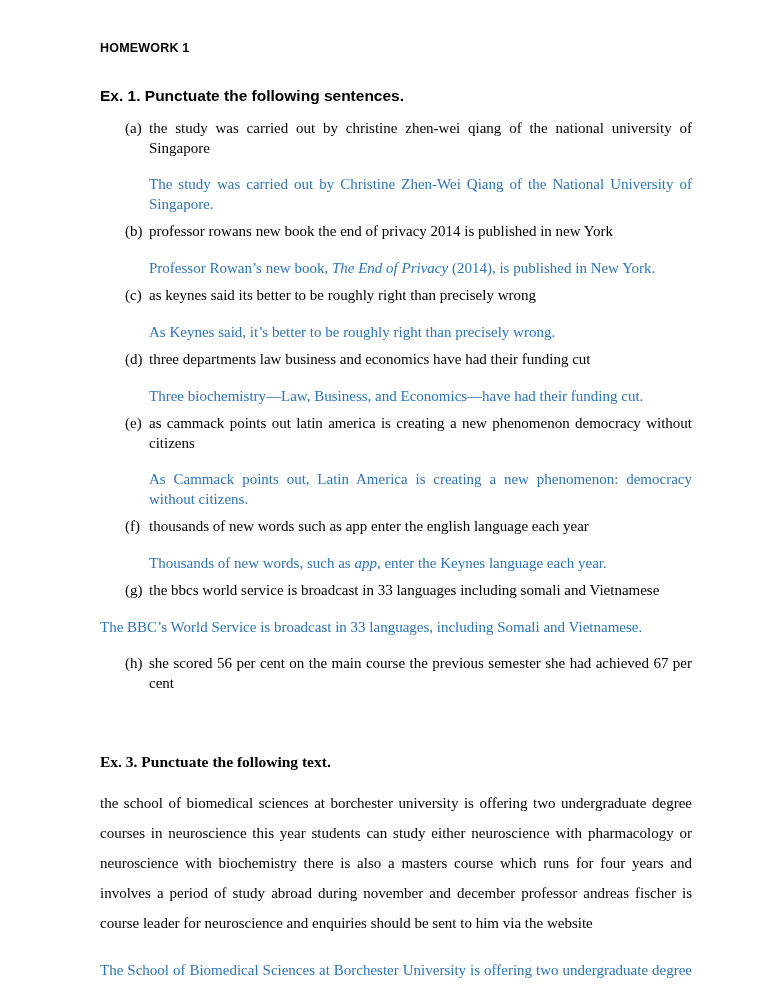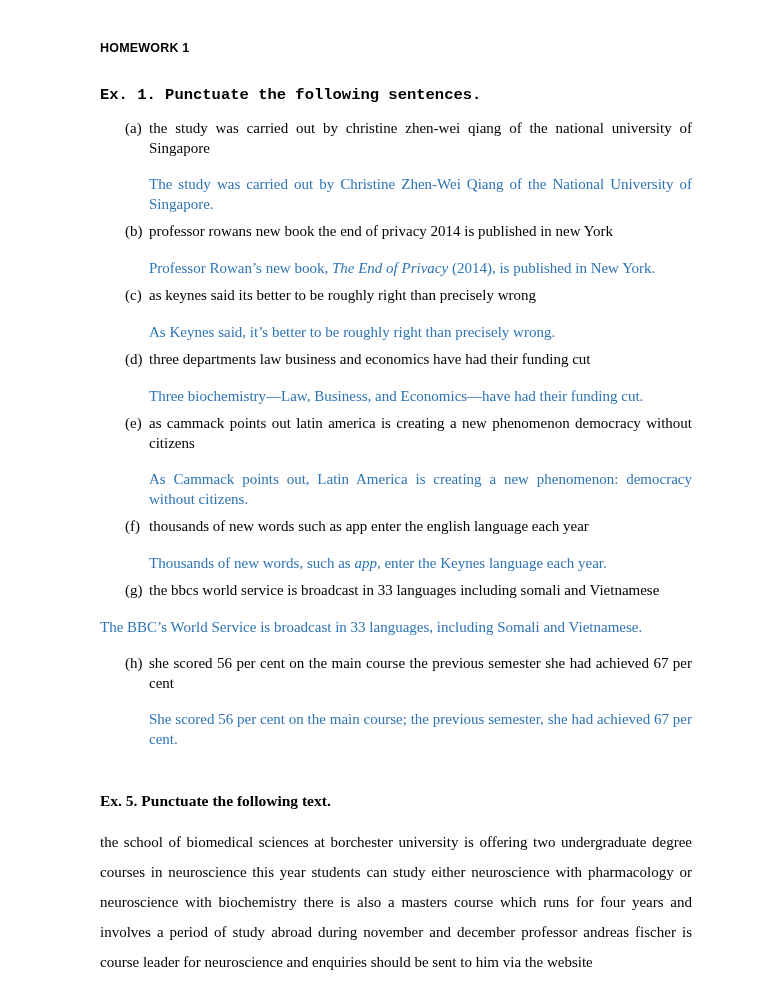--- a/index.html
+++ b/index.html
@@ -32,21 +32,21 @@
   
   .doc-title {
     font-family: "Liberation Sans", "DejaVu Sans", sans-serif;
     font-weight: bold;
     font-size: 12.5px;
     letter-spacing: 0.2px;
     margin: 0 0 30px 0;
     line-height: 1.2;
   }
   .ex-heading {
-    font-family: Liberation Mono, monospace;
+    font-family: Liberation Sans, sans-serif;
     font-weight: bold;
     font-size: 15.5px;
     margin: 0 0 14px 0;
     line-height: 1.25;
   }
   .ex2-heading {
     font-family: "Liberation Serif", "DejaVu Serif", serif;
     font-weight: bold;
     font-size: 15.5px;
     margin: 0 0 16px 0;
@@ -170,27 +170,26 @@
           <p class="qtext">the bbcs world service is broadcast in 33 languages including somali and Vietnamese</p>
         </li>
         <div class="sp-md"></div>
         <p class="answer flush"><span>The BBC’s World Service is broadcast in 33 languages, including Somali and Vietnamese.</span></p>
         <div class="sp-md"></div>
         <li class="qitem">
           <span class="qmarker">(h)</span>
           <p class="qtext">she scored 56 per cent on the main course the previous semester she had achieved 67 per cent</p>
         </li>
         <div class="sp-md"></div>
-        <p class="answer indent"><span>She scored 56 per cent on the main course; the previous semester, she had achieved 67 per cent.</span></p>
         <div class="sp-sm"></div>
       </ol>
 
     <div class="sp-gap"></div>
 
-    <div class="ex2-heading">Ex. 5. Punctuate the following text.</div>
+    <div class="ex2-heading">Ex. 3. Punctuate the following text.</div>
 
     <p class="body-para">the school of biomedical sciences at borchester university is offering two undergraduate degree courses in neuroscience this year students can study either neuroscience with pharmacology or neuroscience with biochemistry there is also a masters course which runs for four years and involves a period of study abroad during november and december professor andreas fischer is course leader for neuroscience and enquiries should be sent to him via the website</p>
 
     <div class="sp-md"></div>
 
     <p class="body-answer">The School of Biomedical Sciences at Borchester University is offering two undergraduate degree courses in Neuroscience this year. Students can study either Neuroscience with</p>
 
   </div>
 </div>
 

